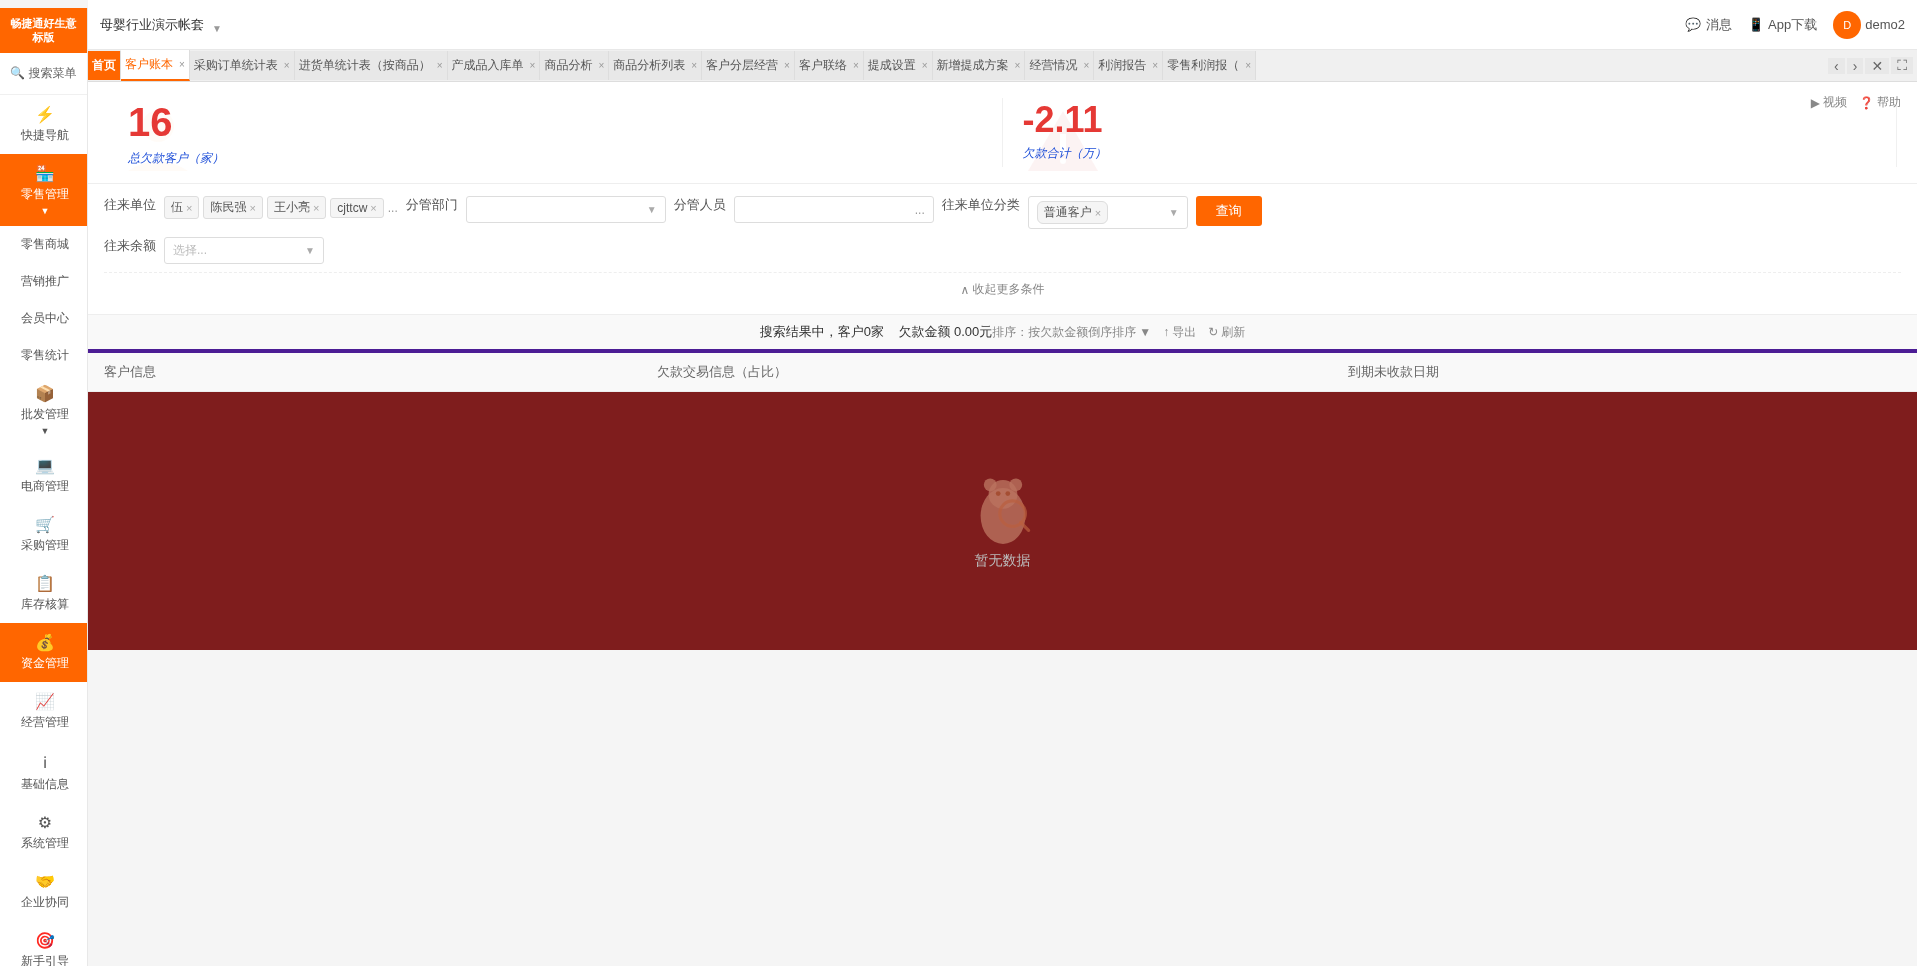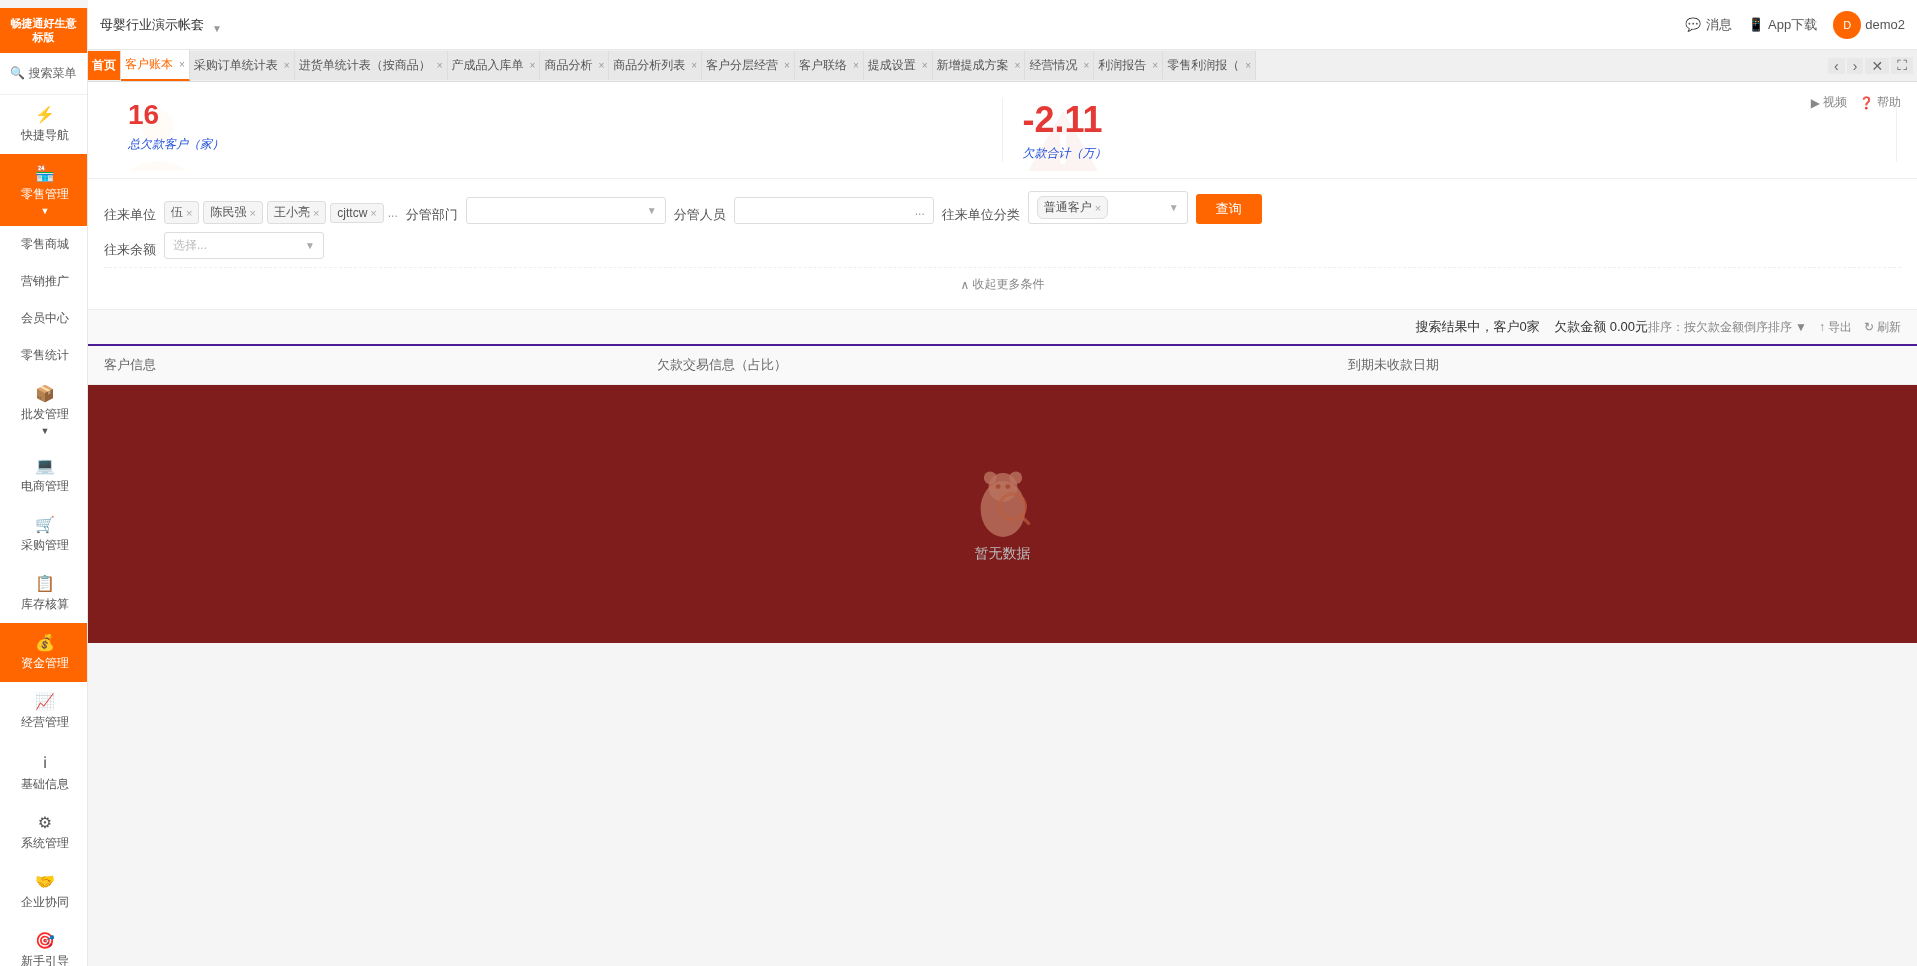--- a/index.html
+++ b/index.html
@@ -38,45 +38,45 @@
     .tab-nav-btn { padding: 0 6px; background: #e8e8e8; border: none; cursor: pointer; font-size: 14px; color: #666; height: 100%; display: flex; align-items: center; }
     .tabbar-actions { display: flex; align-items: center; gap: 2px; margin-left: auto; padding-right: 4px; }
 
     
     .content { background: #f5f5f5; flex: 1; }
 
     
     .stats-bar { background: #fff; display: flex; padding: 16px 20px; gap: 0; border-bottom: 1px solid #eee; position: relative; }
     .stat-item { flex: 1; display: flex; flex-direction: column; align-items: flex-start; padding: 0 20px; border-right: 1px solid #f0f0f0; position: relative; }
     .stat-item:last-child { border-right: none; }
-    .stat-value { font-size: 28px; font-weight: bold; color: #333; line-height: 1.2; }
+    .stat-value { font-size: 40px; font-weight: bold; color: #333; line-height: 1.2; }
     .stat-value.red { color: #e53935; }
     .stat-label { font-size: 12px; color: #1d4ed8; margin-top: 4px; font-style: italic; }
     .stat-value-negative { font-size: 36px; font-weight: bold; color: #e53935; line-height: 1.2; }
     .video-help { position: absolute; top: 12px; right: 16px; display: flex; gap: 12px; font-size: 12px; color: #888; }
     .video-help span { cursor: pointer; display: flex; align-items: center; gap: 3px; }
 
     
     .filter-area { background: #fff; padding: 12px 16px; border-bottom: 1px solid #eee; }
-    .filter-row { display: flex; align-items: flex-end; gap: 8px; flex-wrap: wrap; margin-bottom: 8px; }
+    .filter-row { display: flex; align-items: flex-start; gap: 8px; flex-wrap: wrap; margin-bottom: 8px; }
     .filter-label { font-size: 13px; color: #555; white-space: nowrap; }
     .filter-tags { display: flex; align-items: center; gap: 4px; flex-wrap: wrap; }
     .filter-tag { display: inline-flex; align-items: center; gap: 3px; background: #f5f5f5; border: 1px solid #ddd; border-radius: 3px; padding: 2px 6px; font-size: 12px; color: #555; }
     .filter-tag-close { color: #aaa; cursor: pointer; font-size: 11px; }
     .filter-more { color: #999; font-size: 12px; cursor: pointer; }
     .filter-select { border: 1px solid #ddd; border-radius: 3px; padding: 4px 8px; font-size: 12px; color: #555; min-width: 120px; cursor: pointer; background: #fff; display: flex; align-items: center; justify-content: space-between; }
     .filter-select-wide { min-width: 200px; }
     .filter-select-arrow { color: #aaa; font-size: 10px; margin-left: 8px; }
     .filter-dots { color: #999; cursor: pointer; }
     .filter-classify-tag { display: inline-flex; align-items: center; gap: 3px; background: #f5f5f5; border: 1px solid #ddd; border-radius: 6px; padding: 2px 6px; font-size: 12px; color: #555; }
     .query-btn { background: #ff6600; color: #fff; border: none; border-radius: 3px; padding: 6px 20px; font-size: 13px; cursor: pointer; }
     .collapse-btn { display: flex; align-items: center; gap: 3px; color: #888; font-size: 12px; cursor: pointer; margin: 0 auto; padding: 4px 12px; }
 
     
-    .result-bar { background: #f9f9f9; padding: 8px 16px; display: flex; align-items: center; justify-content: flex-end; border-bottom: 2px solid #4c1d95; }
+    .result-bar { background: #f9f9f9; padding: 8px 16px; display: flex; align-items: center; justify-content: center; border-bottom: 4px solid #4c1d95; }
     .result-actions { display: flex; align-items: center; gap: 12px; font-size: 12px; color: #888; }
     .result-actions span { cursor: pointer; display: flex; align-items: center; gap: 3px; }
     .sort-select { display: flex; align-items: center; gap: 3px; cursor: pointer; }
 
     
     .table-wrapper { background: #7f1d1d; margin: 0; }
     .table-header { display: flex; padding: 10px 16px; background: #f9f9f9; border-bottom: 1px solid #eee; }
     .table-col { font-size: 13px; color: #666; font-weight: 500; }
     .table-col-1 { flex: 2; }
     .table-col-2 { flex: 2.5; }

